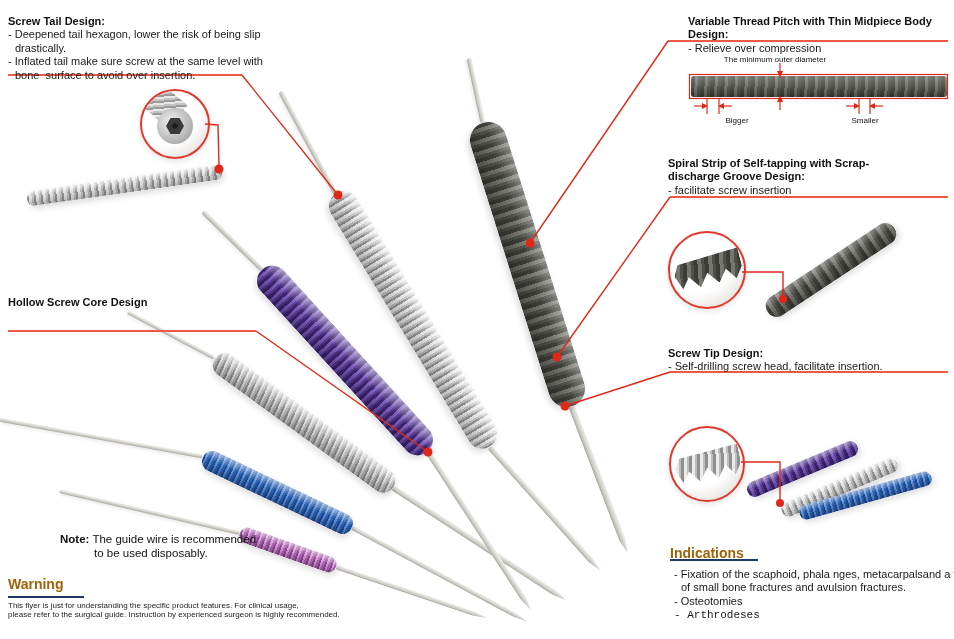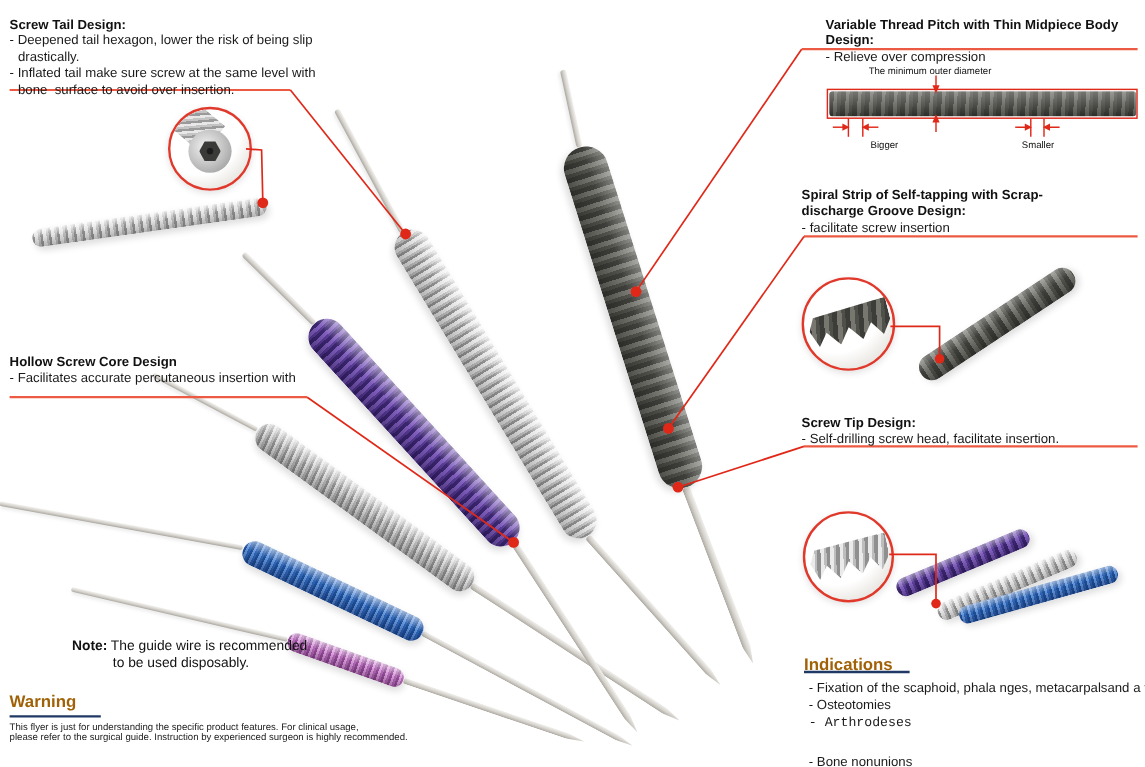--- a/index.html
+++ b/index.html
@@ -189,33 +189,33 @@
     <div class="cl-line">- facilitate screw insertion</div>
   </div>
 
   <div class="cblock" style="left:668px;top:347px;width:284px;">
     <div class="ct">Screw Tip Design:</div>
     <div class="cl-line">- Self-drilling screw head, facilitate insertion.</div>
   </div>
 
   <div class="cblock" style="left:8px;top:296px;width:260px;">
     <div class="ct">Hollow Screw Core Design</div>
-    <div class="cl-line">- Facilitates accurate percutaneous insertion with</div>
   </div>
 
   <div class="note-block" style="left:13px;top:532px;width:230px;margin-left:47px;">
     <div><b>Note:</b> <span>The guide wire is recommended</span></div>
     <div style="padding-left:34px;">to be used disposably.</div>
   </div>
 
   <div class="blue-h" style="left:8px;top:576px;">Warning</div>
   <div class="small-print" style="left:8px;top:601px;">This flyer is just for understanding the specific product features. For clinical usage,</div>
   <div class="small-print" style="left:8px;top:610px;">please refer to the surgical guide. Instruction by experienced surgeon is highly recommended.</div>
 
   <div class="blue-h" style="left:670px;top:545px;">Indications</div>
   <div class="ind-items" style="left:674px;top:568px;width:276px;">
     <div class="cl-line">- Fixation of the scaphoid, phala nges, metacarpalsand a variety</div>
+    <div class="cl-line cont">of small bone fractures and avulsion fractures.</div>
     <div class="cl-line" style="margin-top:2px;">- Osteotomies</div>
     <div class="cl-line" style="margin-top:2px;font-family:Liberation Mono, monospace;">- Arthrodeses</div>
     <div class="cl-line" style="margin-top:20px;">- Bone nonunions</div>
   </div>
 
 </div>
 
 </body></html>

